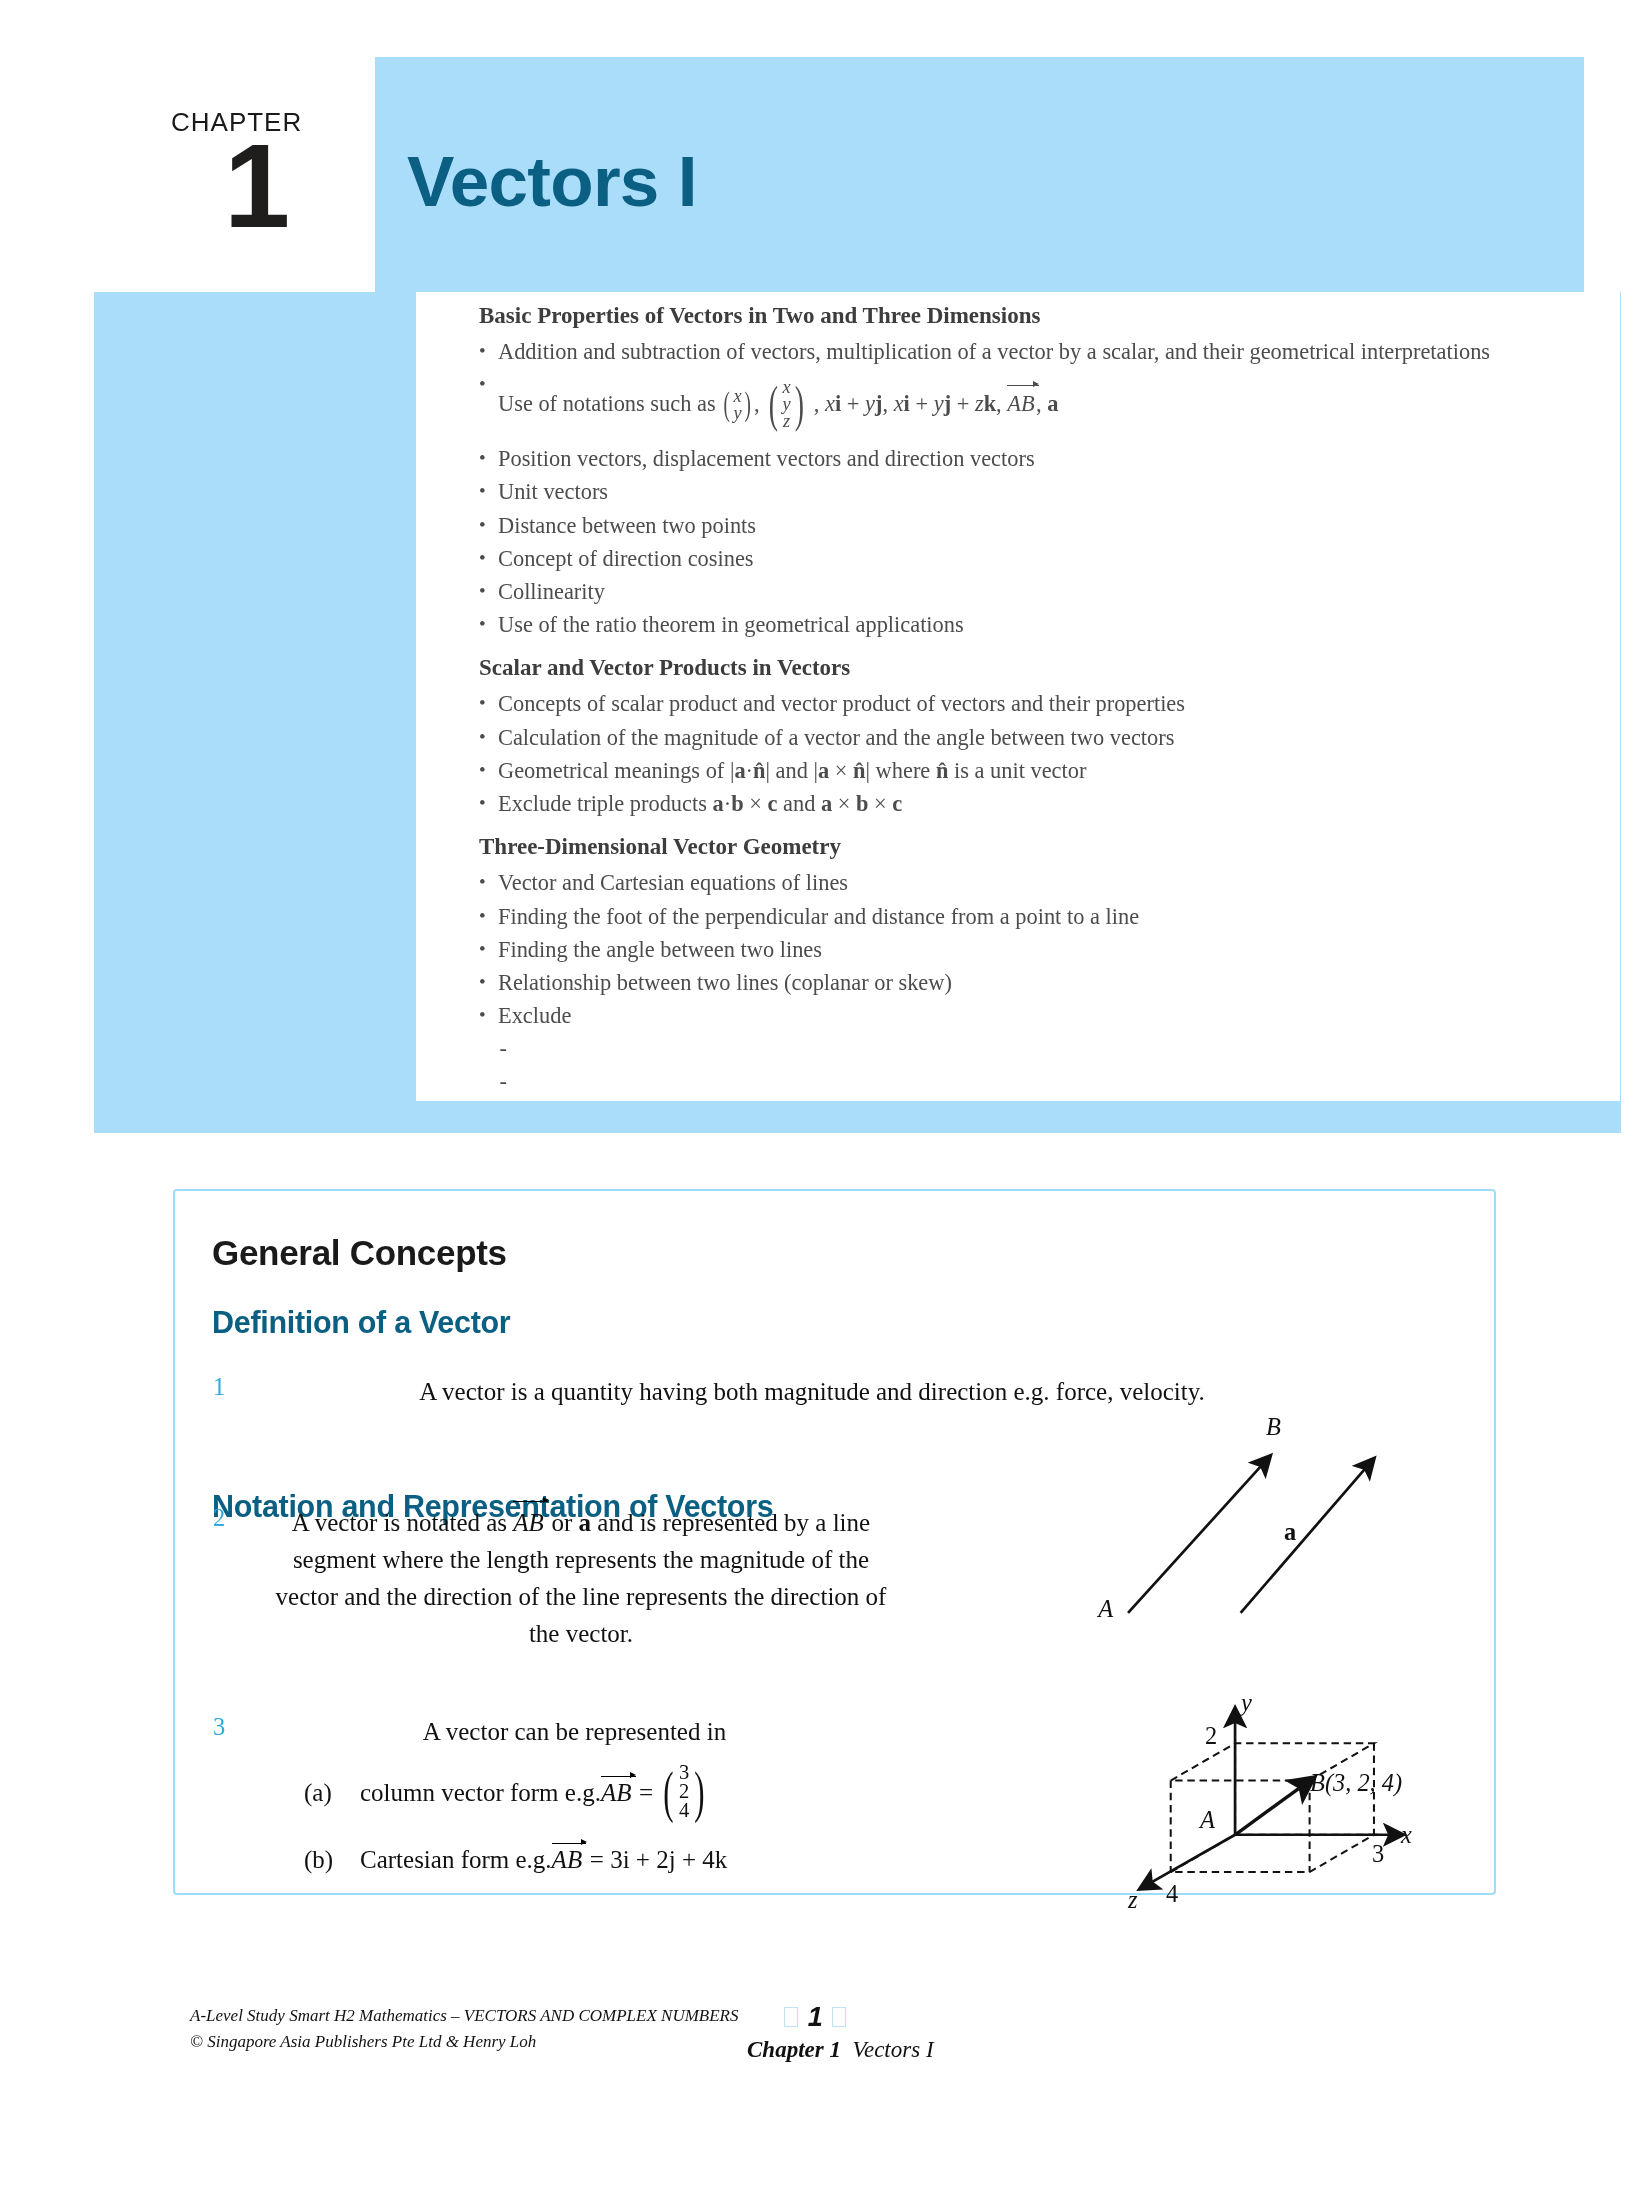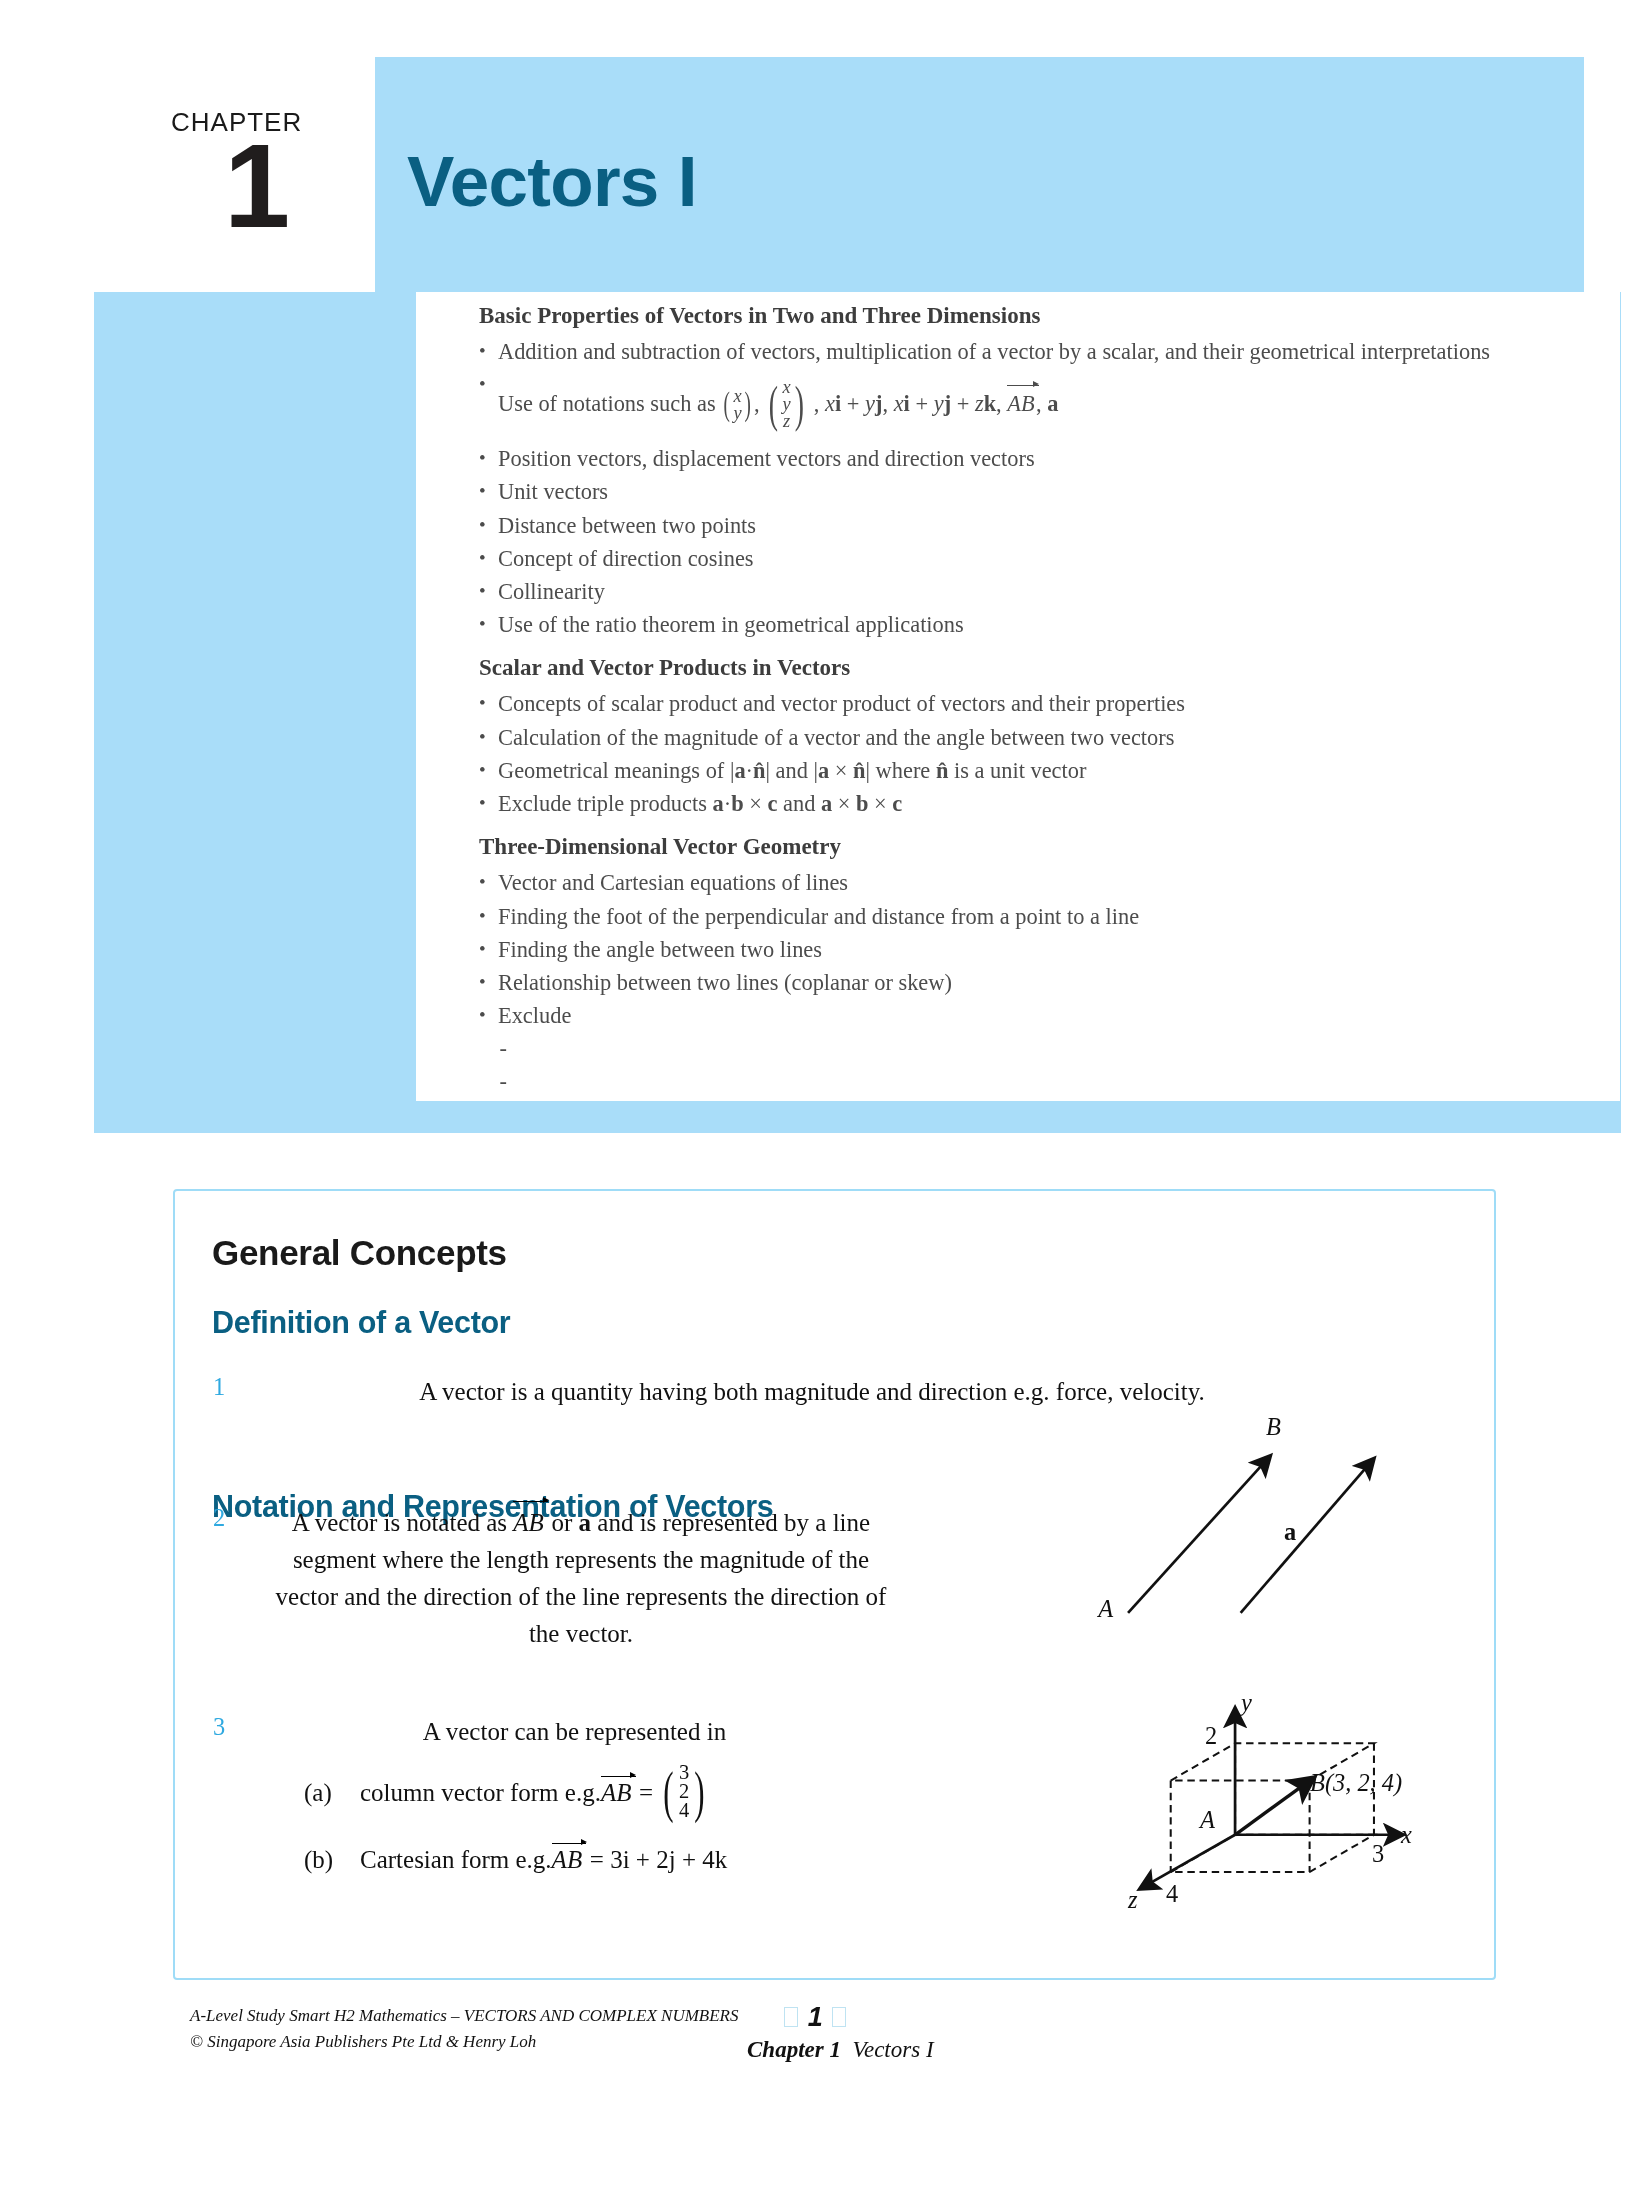--- a/index.html
+++ b/index.html
@@ -156,21 +156,21 @@
     font-size: 0.82em;
     padding: 0 0.7px;
   }
   .colvec2 .paren { font-size: 1.55em; }
   .colvec3 .paren { font-size: 2.25em; }
 
   
   #concepts-box {
     position: absolute;
     left: 173px; top: 1189px;
-    width: 1323px; height: 791px;
+    width: 1323px; height: 706px;
     border: 2.7px solid #9fdcf7;
     border-radius: 4.1px;
     background: #ffffff;
     box-sizing: border-box;
     padding-left: 46px;
   }
   #gc-title {
     position: absolute;
     left: 37px; top: 42px;
     font-family: "Liberation Sans", sans-serif;

